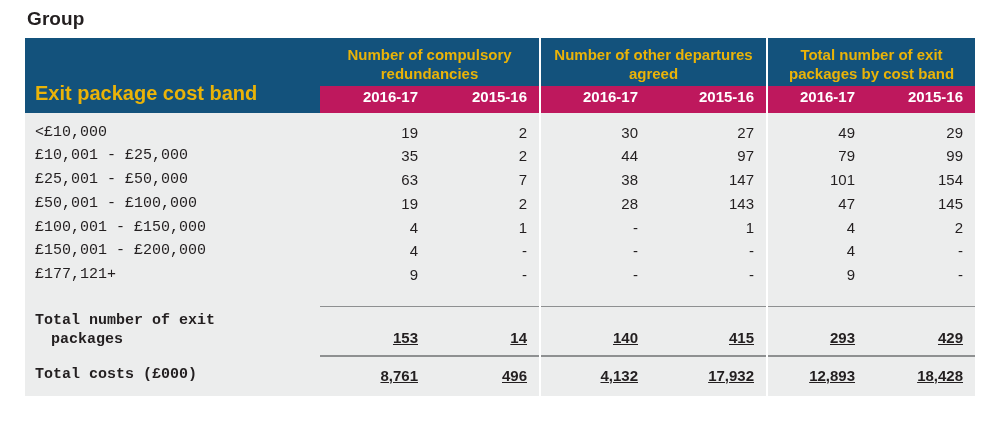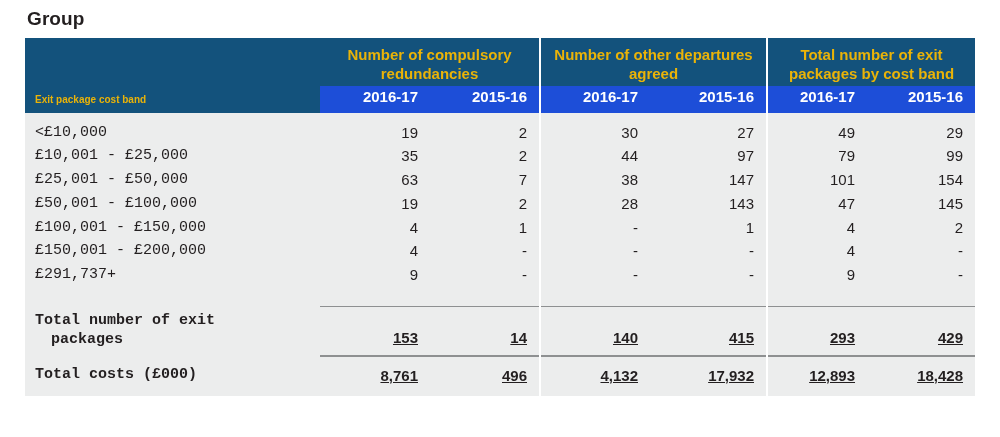--- a/index.html
+++ b/index.html
@@ -45,30 +45,30 @@
   .hdr-group {
     text-align: center;
     font-size: 15px;
     line-height: 1.25;
     padding: 8px 6px 2px 6px;
     border-left: 2px solid #ffffff;
   }
   .hdr-group.first { border-left: none; }
   .hdr-band {
     text-align: left;
-    font-size: 10px;
+    font-size: 20px;
     vertical-align: bottom;
     padding: 8px 6px 8px 10px;
     margin-top: 8px;
   }
   .hdr-year {
     text-align: right;
     font-size: 15px;
     padding: 2px 12px 8px 6px;
-    background: #1d4ed8;
+    background: #be185d;
     color: #ffffff;
     font-weight: bold;
   }
   .hdr-year.sep { border-left: 2px solid #ffffff; }
   
   tbody td {
     background: #eceded;
     padding: 1px 0;
     font-size: 15px;
     line-height: 1.45;
@@ -204,21 +204,21 @@
       <tr>
         <td class="band">£150,001 - £200,000</td>
         <td class="num">4</td>
         <td class="num">-</td>
         <td class="num sep">-</td>
         <td class="num">-</td>
         <td class="num sep">4</td>
         <td class="num">-</td>
       </tr>
       <tr class="last-data">
-        <td class="band">£291,737+</td>
+        <td class="band">£177,121+</td>
         <td class="num">9</td>
         <td class="num">-</td>
         <td class="num sep">-</td>
         <td class="num">-</td>
         <td class="num sep">9</td>
         <td class="num">-</td>
       </tr>
 
       <tr class="spacer">
         <td></td>

